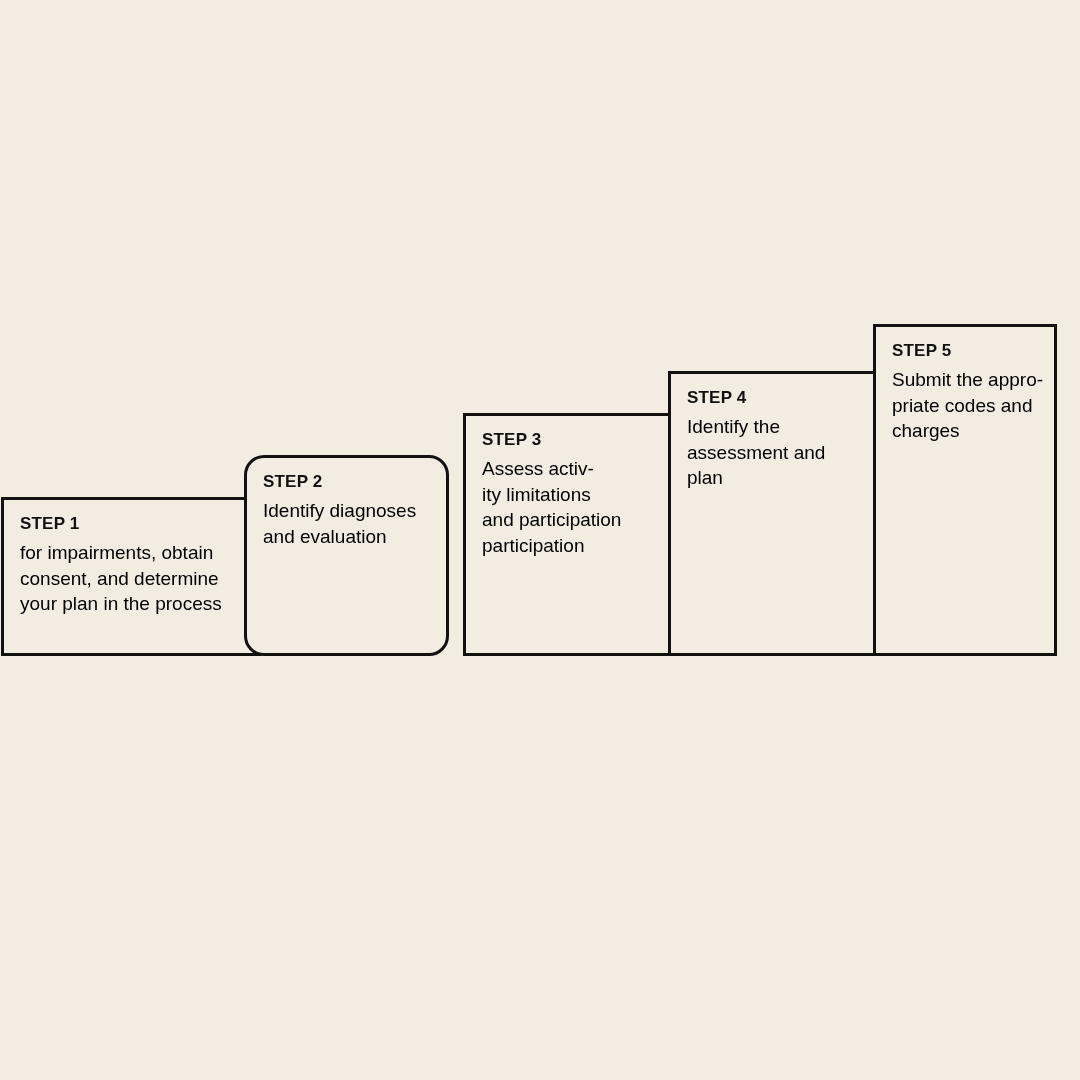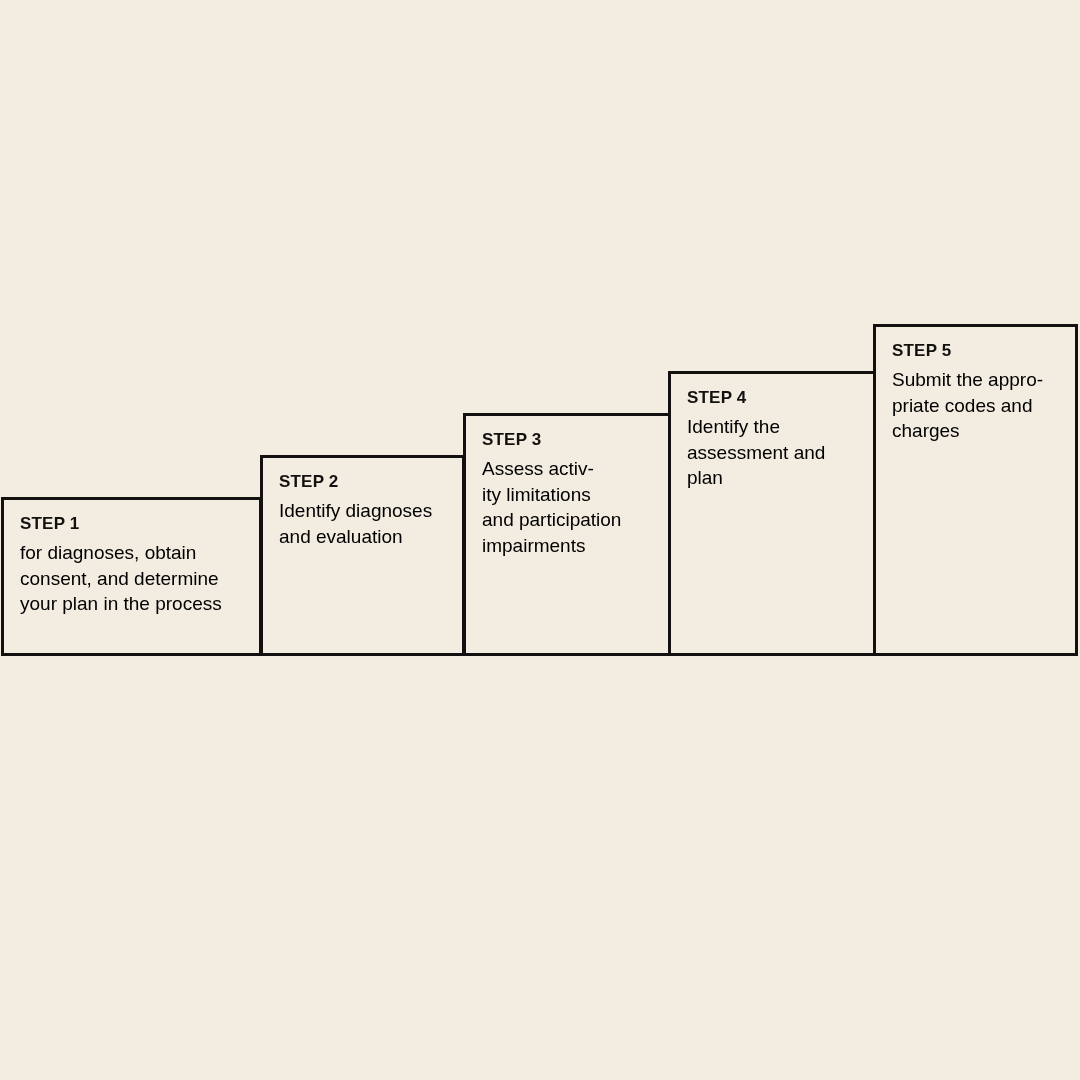--- a/index.html
+++ b/index.html
@@ -46,61 +46,61 @@
     margin: 0;
   }
 
   .step-body .ln {
     display: block;
     white-space: pre;
   }
 
   
   #step-1 { left: 1px;   top: 497px; width: 261px; height: 159px; }
-  #step-2 { left: 260px; top: 455px; width: 205px; height: 201px; }
+  #step-2 { left: 244px; top: 455px; width: 205px; height: 201px; border-radius: 20px; }
   #step-3 { left: 463px; top: 413px; width: 233px; height: 243px; }
   #step-4 { left: 668px; top: 371px; width: 250px; height: 285px; }
-  #step-5 { left: 873px; top: 324px; width: 205px; height: 332px; }
+  #step-5 { left: 873px; top: 324px; width: 184px; height: 332px; }
 
   
   #step-1 { z-index: 1; }
   #step-2 { z-index: 2; }
   #step-3 { z-index: 3; }
   #step-4 { z-index: 4; }
   #step-5 { z-index: 5; }
 </style>
 </head>
 <body>
 
 <div id="staircase">
 
   <div class="step-box" id="step-1">
     <div class="step-heading">STEP 1</div>
     <div class="step-body">
-      <span class="ln">for diagnoses, obtain</span>
+      <span class="ln">for impairments, obtain</span>
       <span class="ln">consent, and determine</span>
       <span class="ln">your plan in the process</span>
     </div>
   </div>
 
   <div class="step-box" id="step-2">
     <div class="step-heading">STEP 2</div>
     <div class="step-body">
       <span class="ln">Identify diagnoses</span>
       <span class="ln">and evaluation</span>
     </div>
   </div>
 
   <div class="step-box" id="step-3">
     <div class="step-heading">STEP 3</div>
     <div class="step-body">
       <span class="ln">Assess activ-</span>
       <span class="ln">ity limitations</span>
       <span class="ln">and participation</span>
-      <span class="ln">impairments</span>
+      <span class="ln">participation</span>
     </div>
   </div>
 
   <div class="step-box" id="step-4">
     <div class="step-heading">STEP 4</div>
     <div class="step-body">
       <span class="ln">Identify the</span>
       <span class="ln">assessment and</span>
       <span class="ln">plan</span>
     </div>

